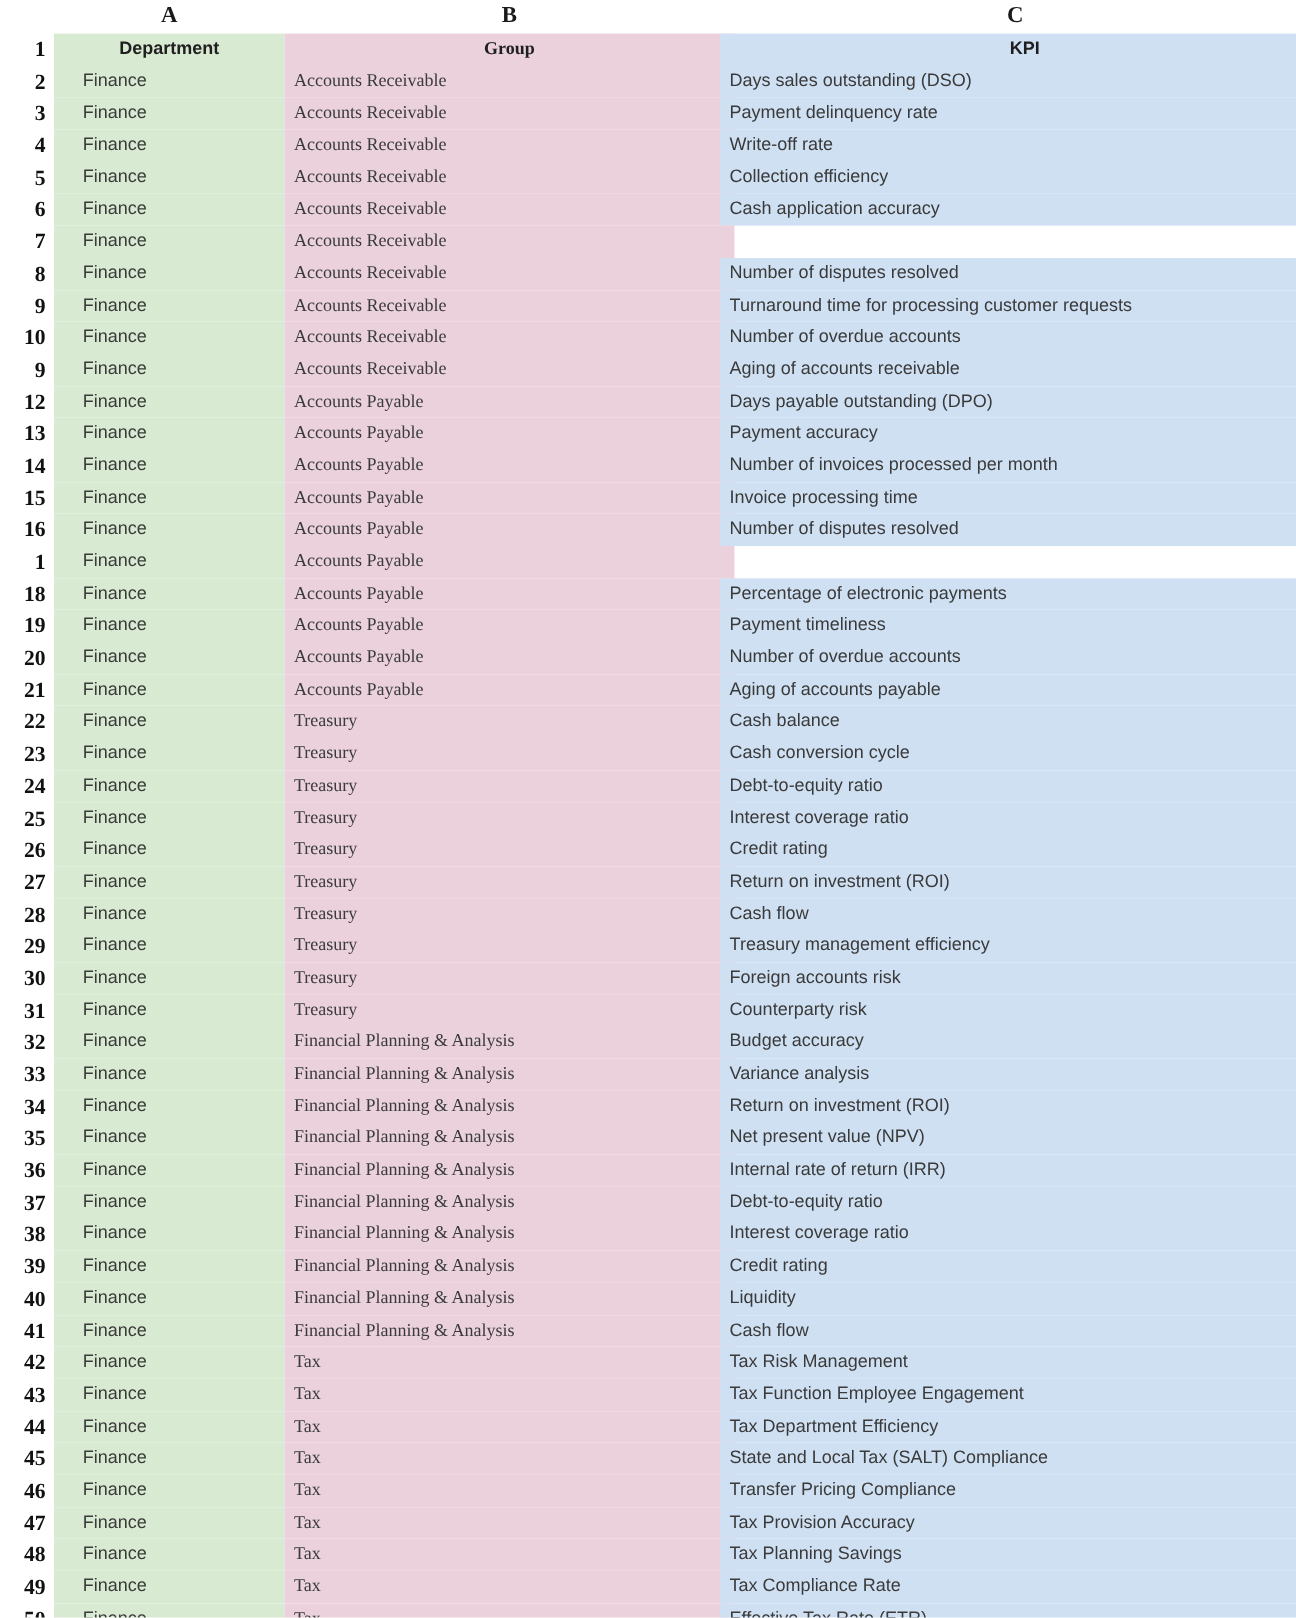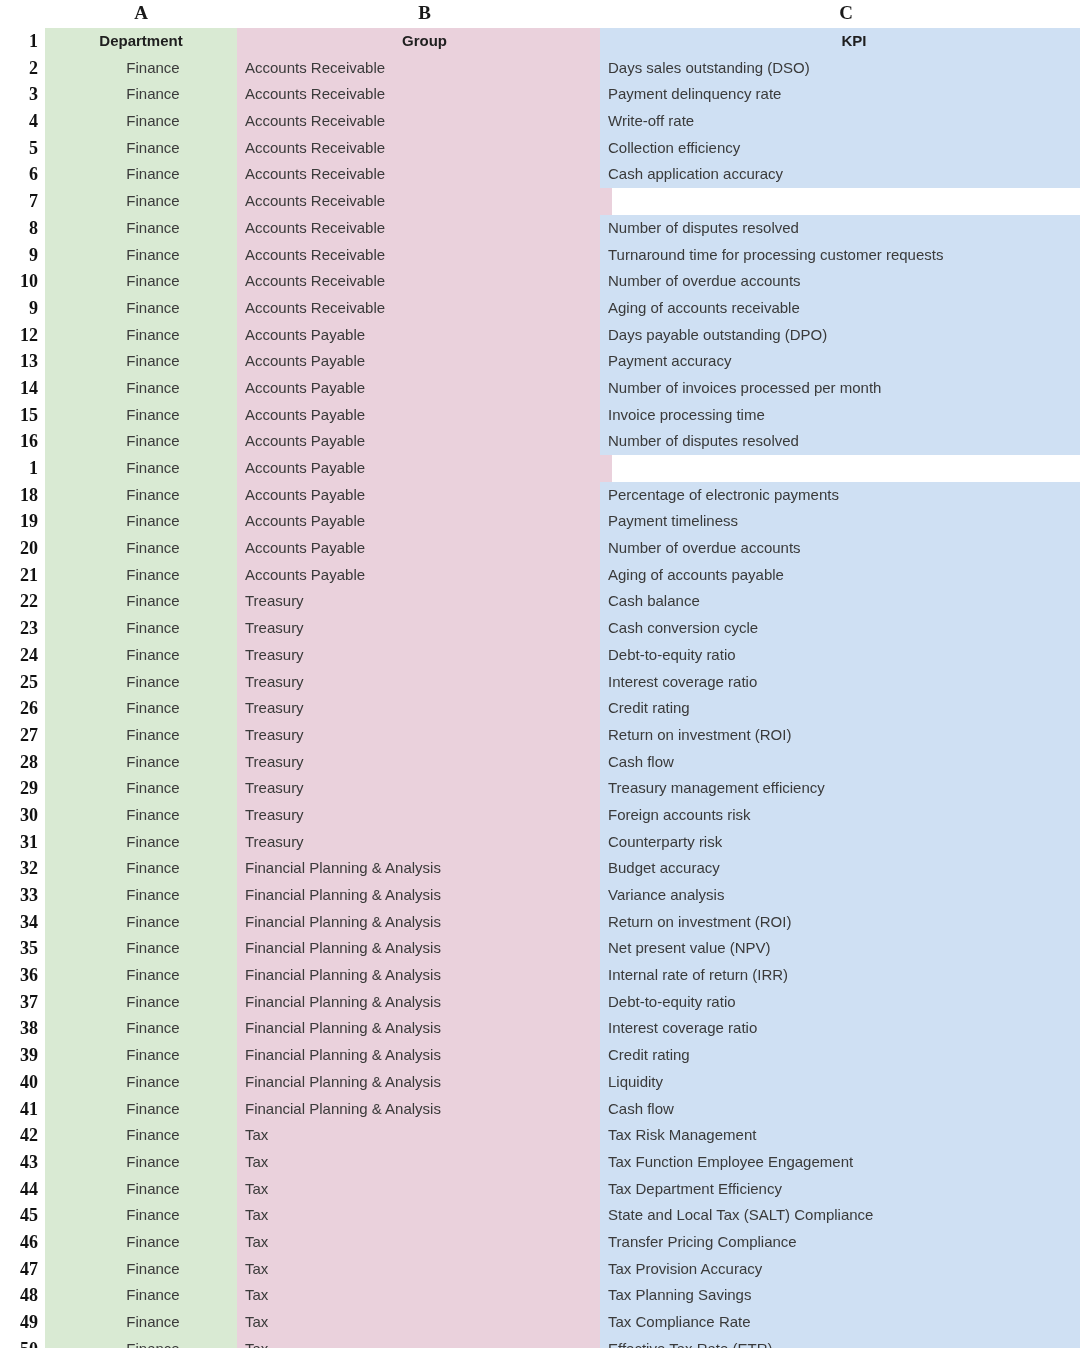--- a/index.html
+++ b/index.html
@@ -78,22 +78,22 @@
   .cell {
     position: absolute;
     top: 0;
     height: 26.7px;
     line-height: 26.7px;
     font-size: 15px;
     color: #3a3a3a;
     white-space: nowrap;
     overflow: visible;
   }
-  .cell.dept  { left: 45px;  width: 192px; background: #d9ead3; padding-left: 24px; box-sizing: border-box; text-align: center; }
-  .cell.group { left: 237px; width: 375px; background: #ead1dc; padding-left: 8px; box-sizing: border-box; }
+  .cell.dept  { left: 45px;  width: 192px; background: #d9ead3; padding-left: 24px; box-sizing: border-box; }
+  .cell.group { left: 237px; width: 375px; background: #ead1dc; padding-left: 8px; box-sizing: border-box; font-family: Liberation Serif, serif; }
   .cell.kpi   { left: 600px; width: 508px; background: #cfe0f3; padding-left: 8px; box-sizing: border-box; }
 
   
   .row.headrow .cell {
     text-align: center;
     padding-left: 0;
     font-weight: 700;
     color: #1f1f1f;
     font-size: 15px;
   }

